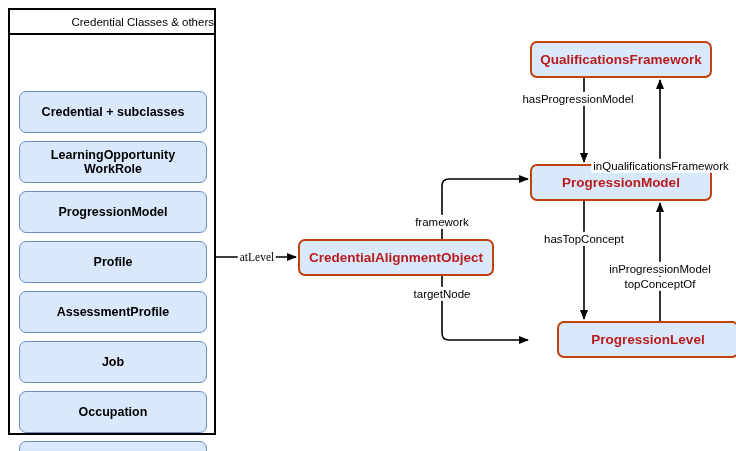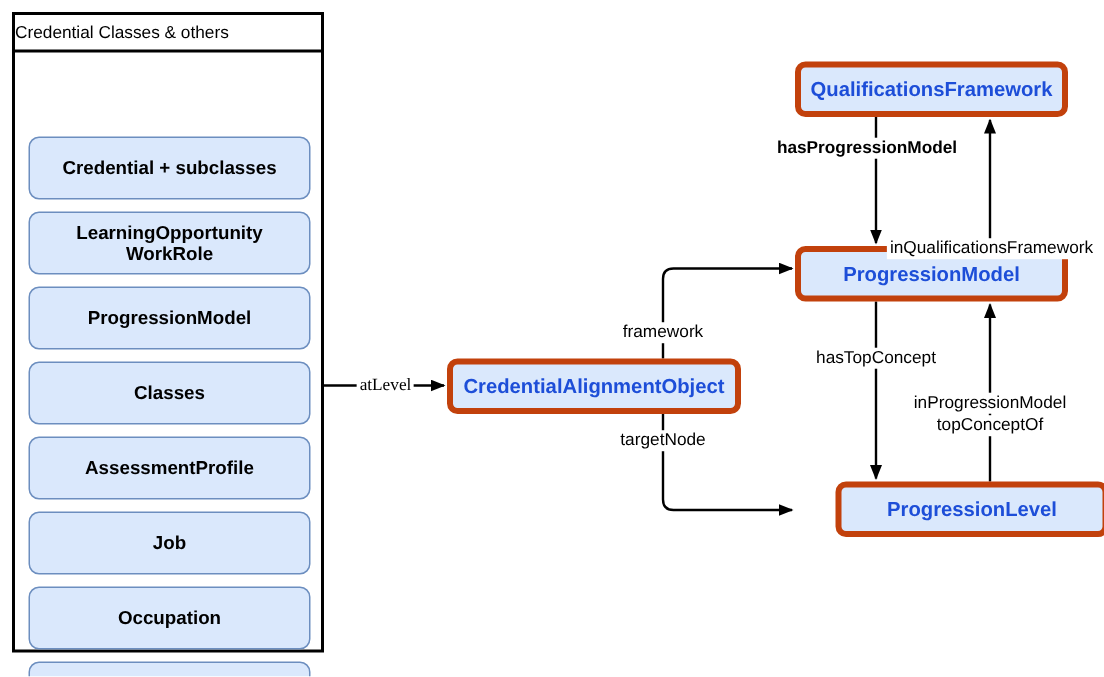--- a/index.html
+++ b/index.html
@@ -36,48 +36,48 @@
     background: #ffffff;
     box-sizing: border-box;
   }
   .group-title {
     position: absolute;
     left: 0;
     top: 0;
     width: 100%;
     height: 25px;
     line-height: 25px;
-    text-align: left;
+    text-align: right;
     font-size: 11.5px;
     color: #000000;
     border-bottom: 2px solid #000000;
     box-sizing: border-box;
     background: #ffffff;
   }
   .group-items {
     position: absolute;
     left: 0;
     top: 25px;
     width: 100%;
     box-sizing: border-box;
     padding: 8px 9px 0 9px;
     margin-top: 48px;
   }
   
   .node {
     position: absolute;
     box-sizing: border-box;
     background: #dae8fc;
-    border: 4px solid #c2410c;
+    border: 2px solid #c2410c;
     border-radius: 7px;
     display: flex;
     align-items: center;
     justify-content: center;
     font-weight: bold;
-    color: #1d4ed8;
+    color: #b91c1c;
     line-height: 1.15;
   }
   .item-node {
     position: relative;
     width: 188px;
     height: 42px;
     margin-bottom: 8px;
     box-sizing: border-box;
     background: #dae8fc;
     border: 1px solid #6c8ebf;
@@ -161,21 +161,21 @@
     <path d="M660,321 L660,203" fill="none" stroke="#000000" stroke-width="1.6" marker-end="url(#arrow)"></path>
   </svg>
 
   <div class="group-box">
     <div class="group-title">Credential Classes &amp; others</div>
     <div class="group-items">
       <div class="item-node">Credential + subclasses</div>
       <div class="item-node">LearningOpportunity
 WorkRole</div>
       <div class="item-node">ProgressionModel</div>
-      <div class="item-node">Classes</div>
+      <div class="item-node">Profile</div>
       <div class="item-node">AssessmentProfile</div>
       <div class="item-node">Job</div>
       <div class="item-node">Occupation</div>
       <div class="item-node">WorkRole</div>
     </div>
   </div>
 
   <div class="node" id="node-cao">CredentialAlignmentObject</div>
 
   <div class="node" id="node-qf">QualificationsFramework</div>
@@ -183,21 +183,21 @@
   <div class="node" id="node-pm">ProgressionModel</div>
 
   <div class="node" id="node-pl">ProgressionLevel</div>
 
   <div class="edge-label" style="left:257px; top:257px;font-family:Liberation Serif, serif;">atLevel</div>
 
   <div class="edge-label" style="left:442px; top:222px;">framework</div>
 
   <div class="edge-label" style="left:442px; top:294px;">targetNode</div>
 
-  <div class="edge-label" style="left:578px; top:99px;font-weight:bold;">hasProgressionModel</div>
+  <div class="edge-label" style="left:578px; top:99px;">hasProgressionModel</div>
 
   <div class="edge-label" style="left:661px; top:122px;margin-top:44px;">inQualificationsFramework</div>
 
   <div class="edge-label" style="left:584px; top:239px;">hasTopConcept</div>
 
   <div class="edge-label" style="left:660px; top:269px;">inProgressionModel</div>
 
   <div class="edge-label" style="left:660px; top:284px;">topConceptOf</div>
 
 </div>

